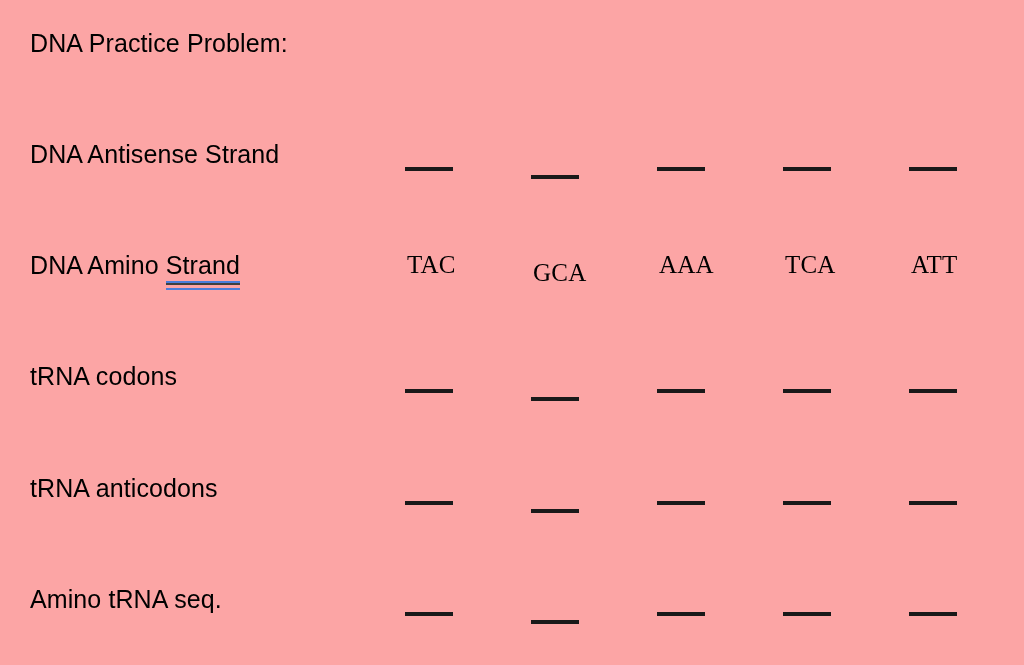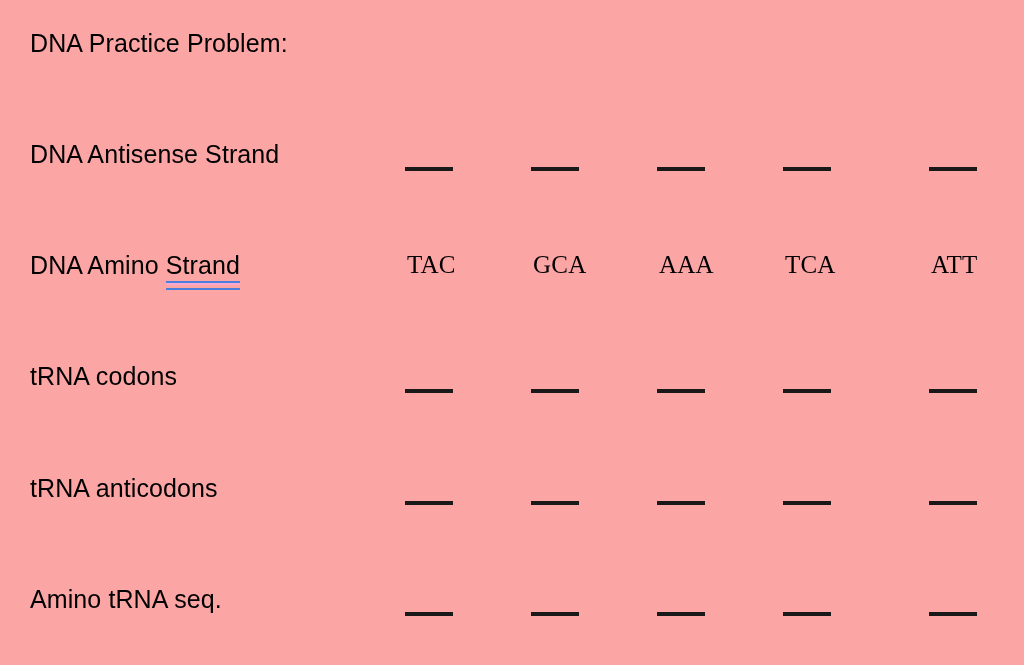--- a/index.html
+++ b/index.html
@@ -48,21 +48,21 @@
     line-height: 34px;
     letter-spacing: 0.1px;
     white-space: nowrap;
     color: #000000;
   }
 
   
   .word-underlined {
     position: relative;
     display: inline-block;
-    border-bottom: 2px solid #f9a8d4;
+    border-bottom: 2px solid #404040;
     padding-bottom: 1px;
   }
   .grammar-mark {
     position: absolute;
     left: 0;
     right: 0;
     bottom: -7px;
     height: 5px;
     border-top: 2px solid #4a7edc;
     border-bottom: 2px solid #4a7edc;
@@ -78,24 +78,24 @@
     height: 40px;
     font-family: Liberation Serif, serif;
   }
   .cell {
     position: absolute;
     top: 0;
     width: 60px;
     height: 40px;
   }
   .cell-0 { left: 0px; }
-  .cell-1 { left: 126px; }
+  .cell-1 { left: 126px; margin-top: 8px; }
   .cell-2 { left: 252px; }
   .cell-3 { left: 378px; }
-  .cell-4 { left: 504px; margin-left: 20px; }
+  .cell-4 { left: 504px; }
 
   .codon-text {
     position: absolute;
     left: 2px;
     top: 0;
     font-size: 25px;
     line-height: 34px;
     letter-spacing: 0.2px;
     white-space: nowrap;
     color: #000000;

